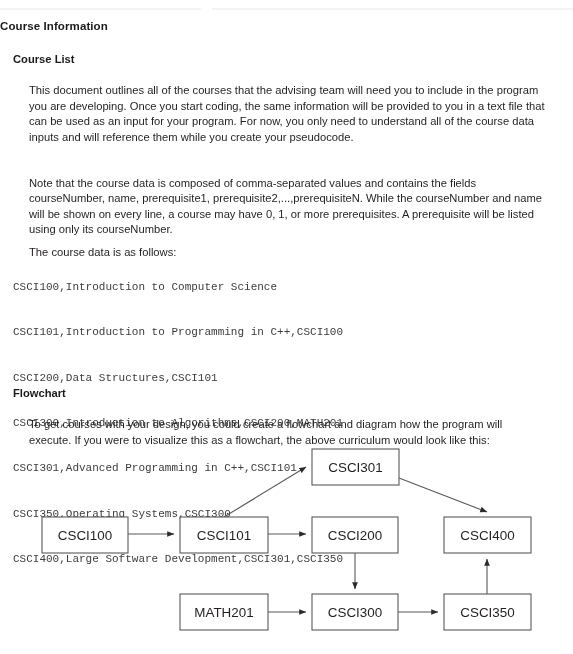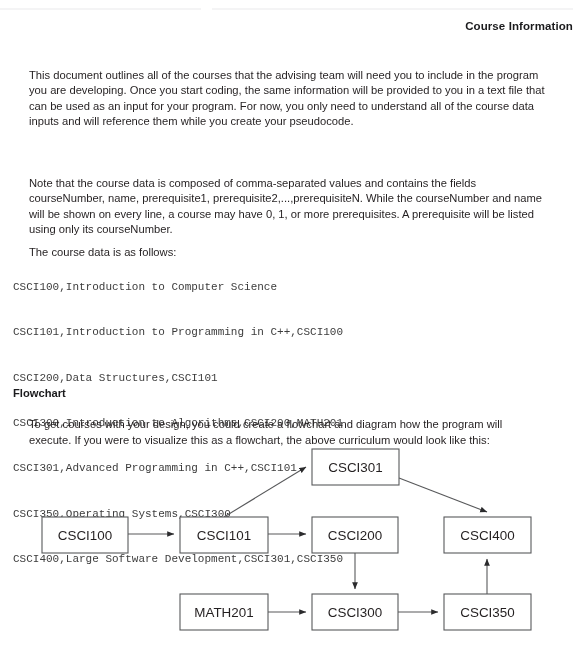--- a/index.html
+++ b/index.html
@@ -35,21 +35,21 @@
     top: 8px;
     width: 11px;
     height: 3px;
     background: #ffffff;
   }
   .doc-title {
     position: absolute;
     left: 0;
     top: 20px;
     width: 573px;
-    text-align: right;
+    text-align: left;
     font-size: 11.5px;
     font-weight: bold;
     letter-spacing: 0.1px;
     color: #1b1b1d;
   }
   .body-block {
     position: absolute;
     left: 13px;
     width: 548px;
     font-size: 11.2px;
@@ -114,20 +114,21 @@
 <body>
 
 <div class="page">
 
   <div class="top-rule"></div>
   <div class="top-rule-gap"></div>
 
   <div class="doc-title">Course Information</div>
 
   <div class="body-block" id="intro-block">
+    <div class="section-head">Course List</div>
     <p class="para">This document outlines all of the courses that the advising team will need you to include in the program you are developing. Once you start coding, the same information will be provided to you in a text file that can be used as an input for your program. For now, you only need to understand all of the course data inputs and will reference them while you create your pseudocode.</p>
   </div>
 
   <div class="body-block" id="note-block">
     <p class="para">Note that the course data is composed of comma-separated values and contains the fields courseNumber, name, prerequisite1, prerequisite2,...,prerequisiteN. While the courseNumber and name will be shown on every line, a course may have 0, 1, or more prerequisites. A prerequisite will be listed using only its courseNumber.</p>
   </div>
 
   <div class="body-block" id="data-intro-block">
     <p class="para">The course data is as follows:</p>
   </div>

